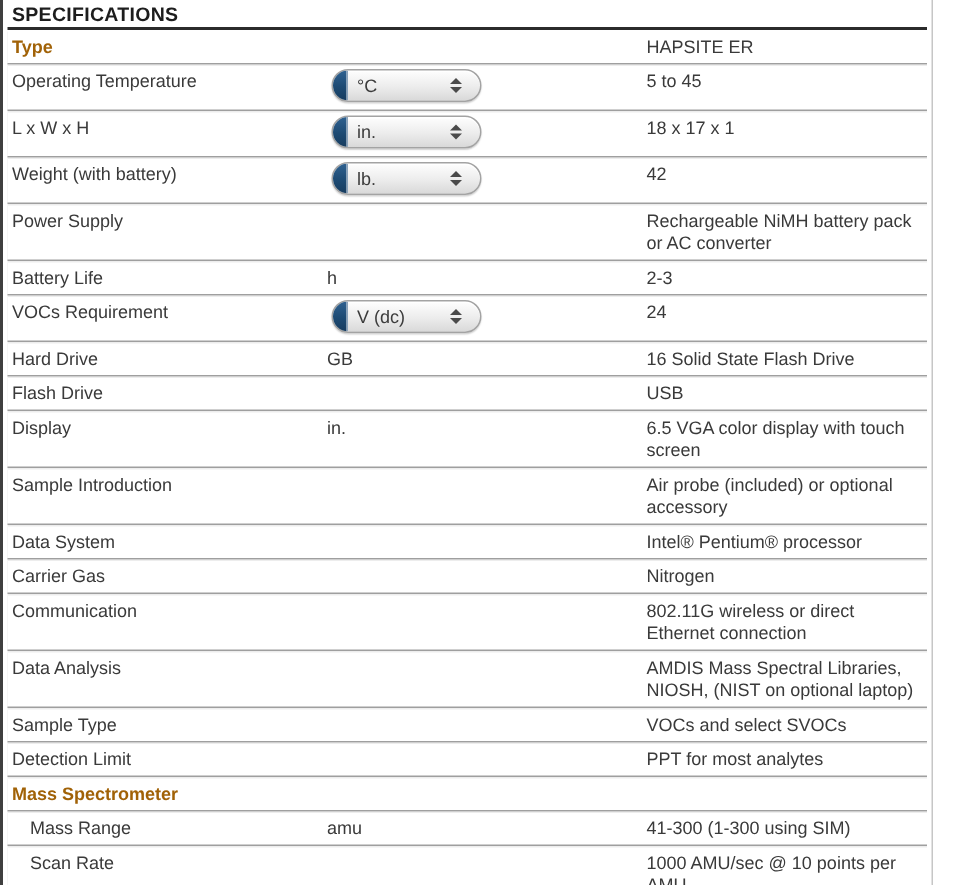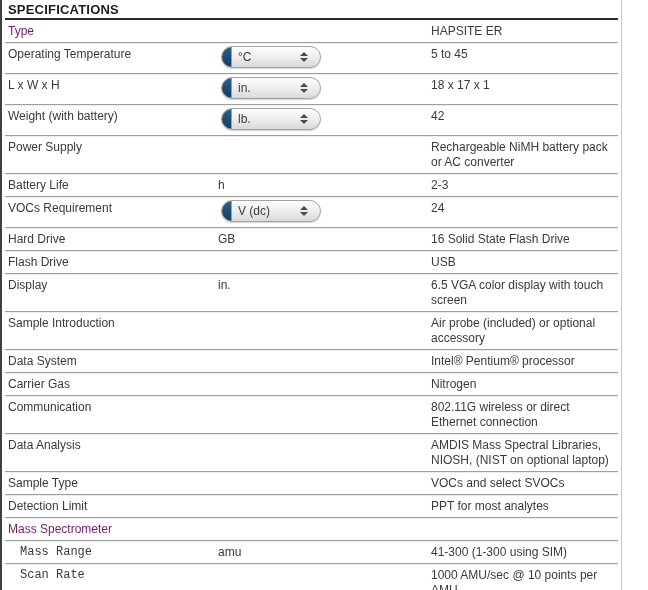--- a/index.html
+++ b/index.html
@@ -27,22 +27,22 @@
     grid-template-columns:210px 212px 1fr;
     border-bottom:1px solid #9f9f9f;
     box-shadow:0 1px 0 #ededed;
     font-size:12px;color:#3a3a3a;
     line-height:15px;
   }
   .cell{min-width:0;}
   .lbl{padding:4px 0 3px 3px;}
   .unit{padding:4px 0 3px 3px;}
   .val{padding:4px 2px 3px 4px;}
-  .b{font-weight:normal;color:#701a75;}
-  .ind{padding-left:15px;font-family:Liberation Mono, monospace;}
+  .b{font-weight:bold;color:#a16207;}
+  .ind{padding-left:15px;}
   .rs .unit{padding:0;}
   
   .mac-select{
     position:relative;display:inline-flex;align-items:center;
     box-sizing:border-box;width:100px;height:22px;
     margin:3px 0 5px 6px;
     border:1px solid #a3a3a3;border-radius:11px;
     background:linear-gradient(#fefefe 0%,#ececec 55%,#d9d9d9 100%);
     box-shadow:0 1px 1px rgba(0,0,0,.18), inset 0 1px 0 #fff;
     cursor:default;overflow:hidden;

